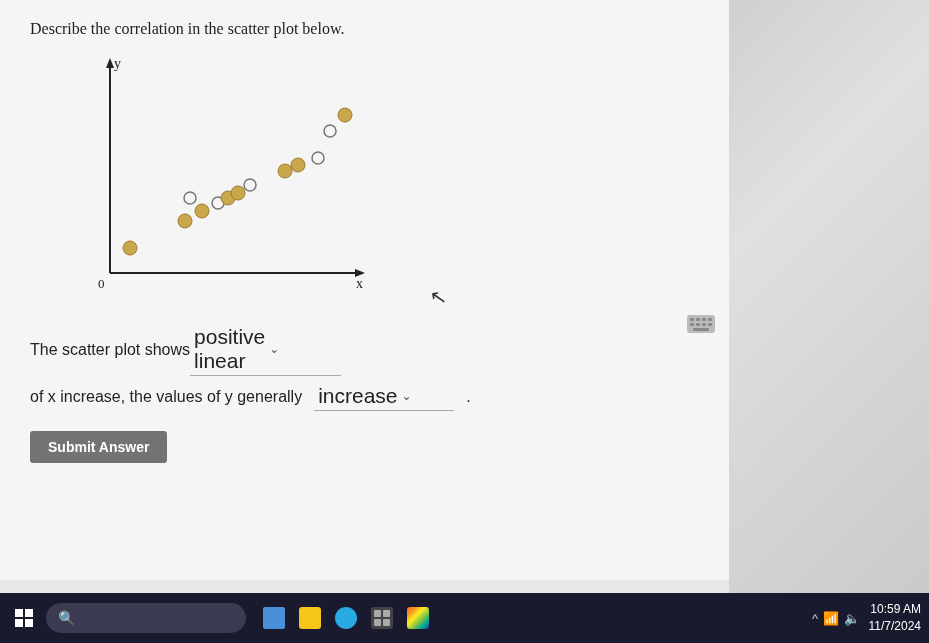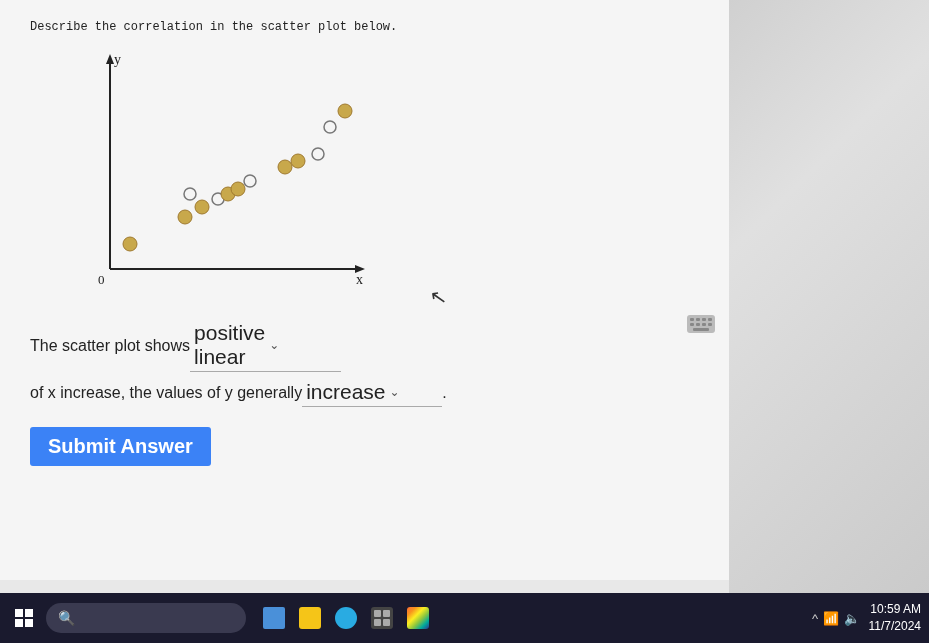--- a/index.html
+++ b/index.html
@@ -40,24 +40,24 @@
       background: white;
       border: 1px solid #999;
       padding: 5px 12px;
       font-size: 13px;
       font-family: Arial, sans-serif;
       cursor: pointer;
       border-radius: 2px;
     }
 
     .question-title {
-      font-size: 12px;
+      font-size: 16px;
       color: #222;
       margin-bottom: 15px;
-      font-family: Liberation Mono, monospace;
+      font-family: Liberation Serif, serif;
     }
 
     
     .scatter-container {
       margin: 10px 0 10px 40px;
       position: relative;
       width: 320px;
       height: 250px;
     }
 
@@ -95,21 +95,21 @@
       flex-wrap: wrap;
     }
 
     .answer-line2 {
       margin-top: 6px;
       font-size: 16px;
       font-family: Arial, sans-serif;
       color: #222;
       display: flex;
       align-items: center;
-      gap: 0;
+      gap: 12px;
       flex-wrap: wrap;
     }
 
     .dropdown {
       display: inline-flex;
       align-items: center;
       border-bottom: 1px solid #aaa;
       min-width: 140px;
       padding: 2px 4px;
       cursor: pointer;
@@ -123,25 +123,25 @@
     }
 
     .dropdown .chevron {
       font-size: 12px;
       color: #555;
       margin-left: 4px;
     }
 
     .submit-btn {
       margin-top: 20px;
-      background: #3b82f6;
+      background: #737373;
       color: white;
       border: none;
       padding: 8px 18px;
-      font-size: 20px;
+      font-size: 14px;
       font-family: Arial, sans-serif;
       font-weight: bold;
       cursor: pointer;
       border-radius: 3px;
     }
 
     
     .taskbar {
       position: absolute;
       bottom: 0;

